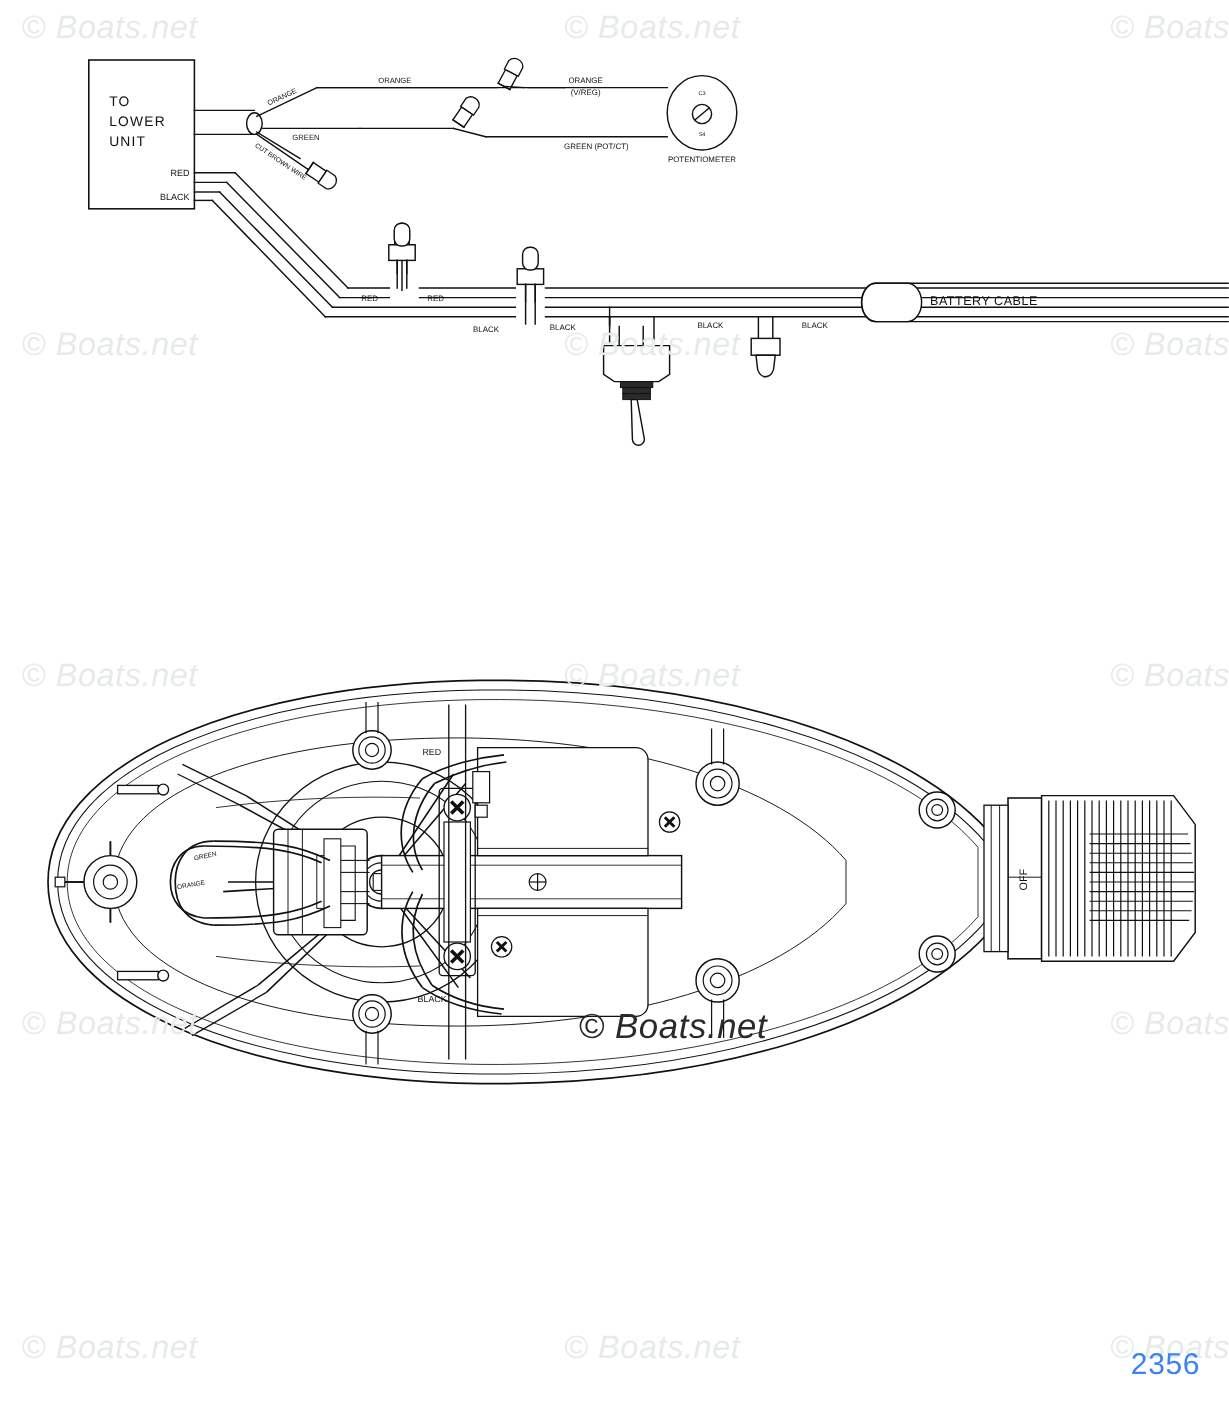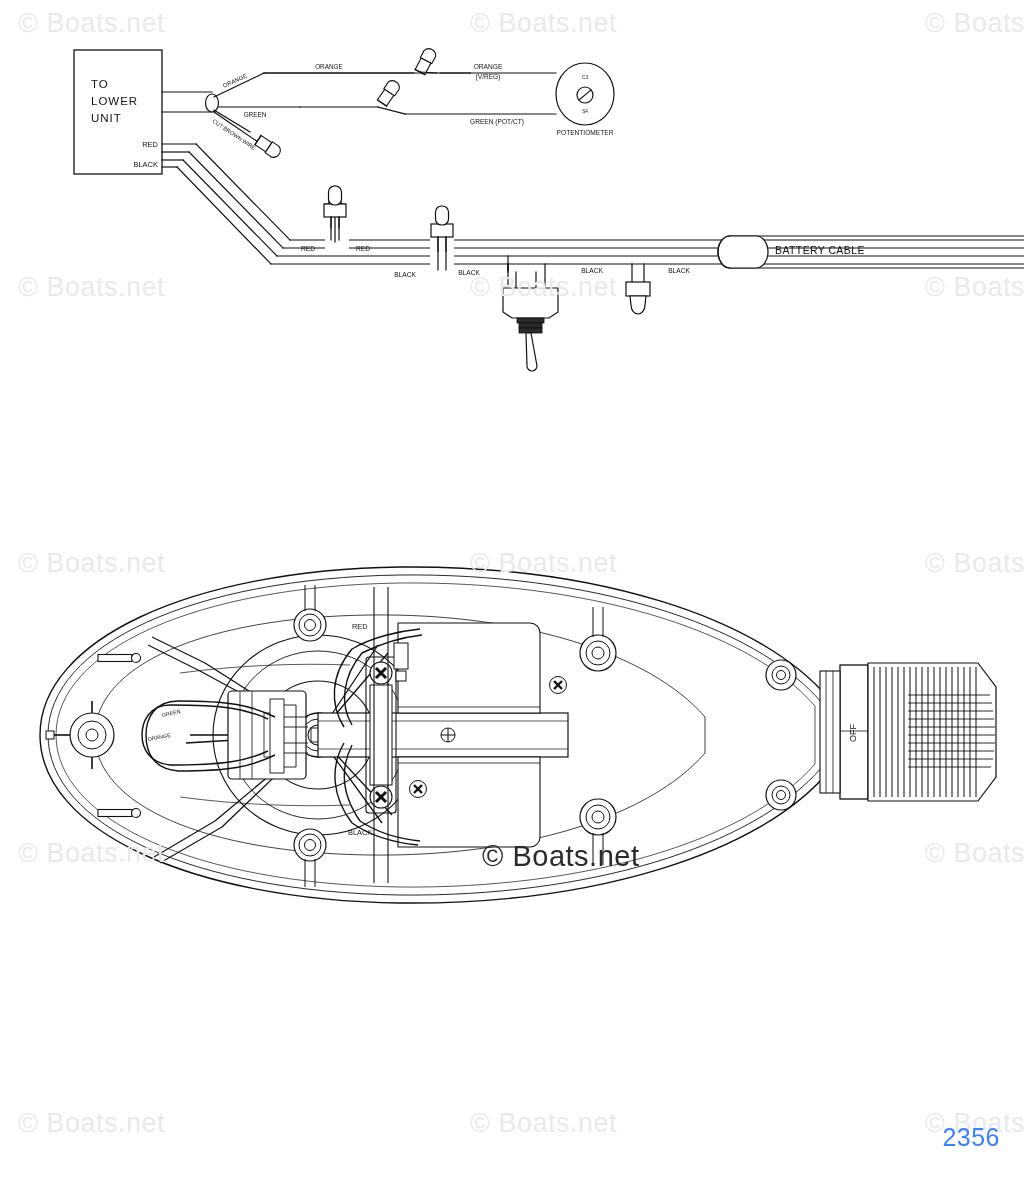--- a/index.html
+++ b/index.html
@@ -6,21 +6,21 @@
   body{
     width:1024px;height:1186px;position:relative;overflow:hidden;
     font-family:"Liberation Sans", sans-serif;color:#111;
   }
   #page{position:absolute;inset:0;}
   svg{display:block;}
   .wm{
     position:absolute;
     font-family:"Liberation Sans", sans-serif;
     font-size:27px;color:#e6eaea;white-space:nowrap;
-    letter-spacing:.5px;pointer-events:none;user-select:none;
+    letter-spacing:.5px;pointer-events:none;user-select:none;font-style:italic;
   }
   .wm-strong{color:#2a2a2a;font-size:29px;}
   #pagenum{
     position:absolute;right:24px;bottom:34px;
     font-size:25px;font-family:"Liberation Sans", sans-serif;color:#3b82f6;
     letter-spacing:.5px;
   }
   .lbl{font-family:"Liberation Sans", sans-serif;fill:#111;}
 </style>
 </head>

